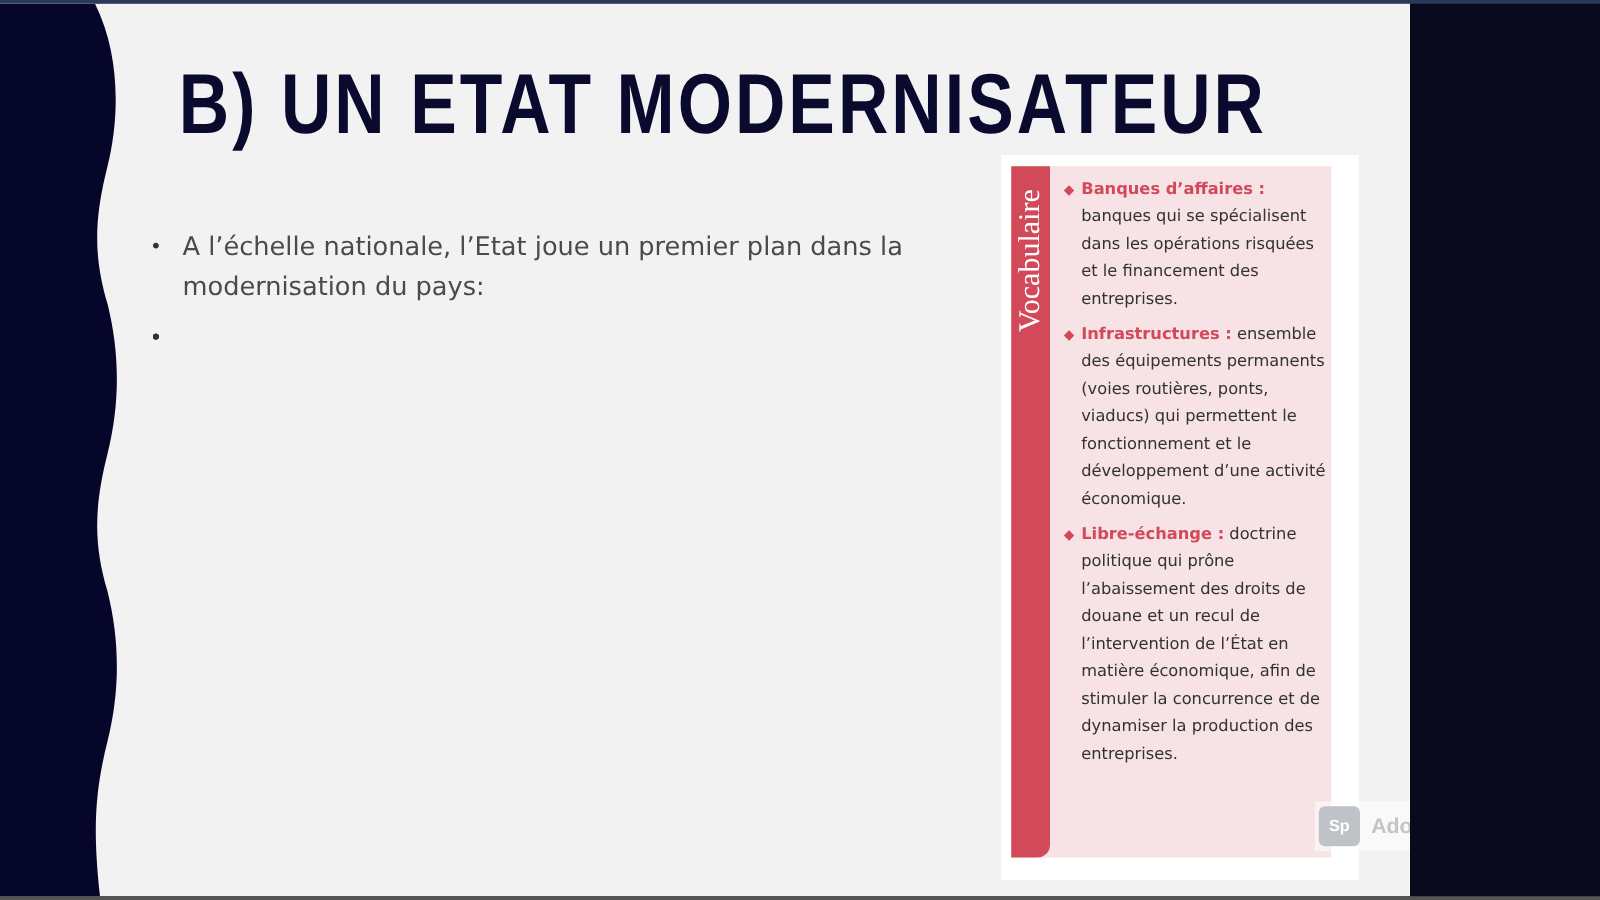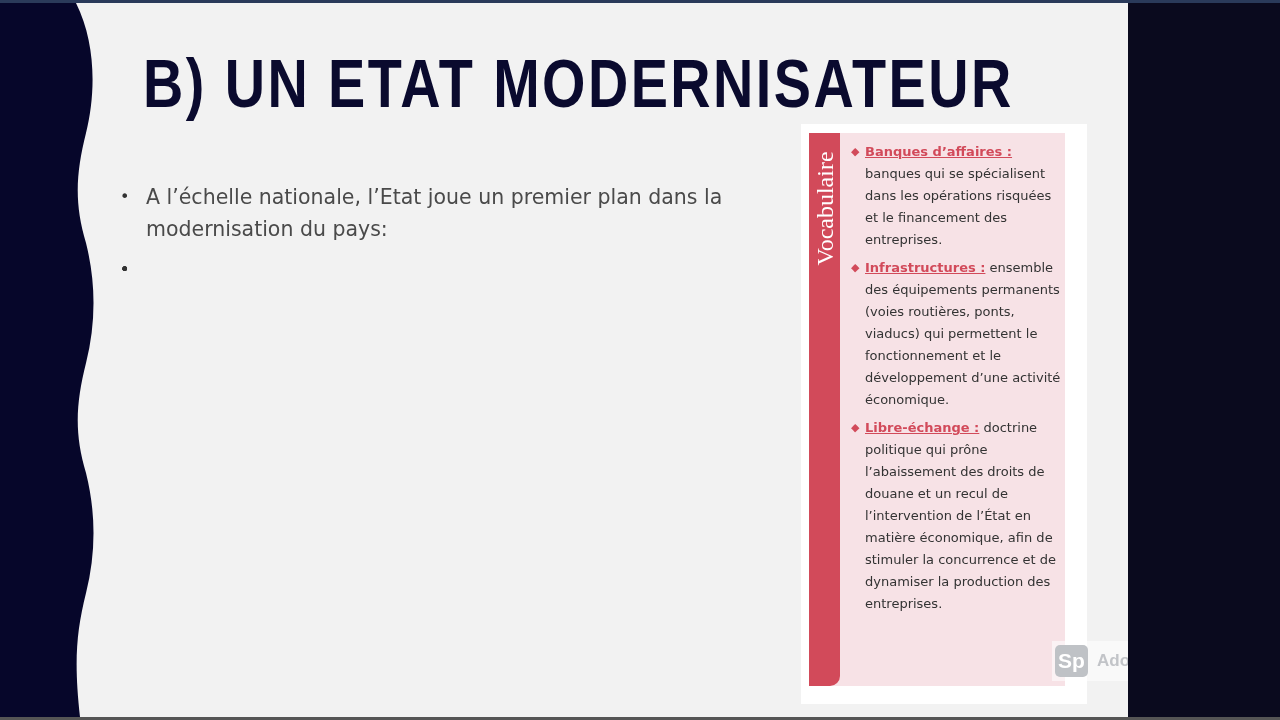--- a/index.html
+++ b/index.html
@@ -54,31 +54,31 @@
     font-family:"Liberation Serif", serif; font-size:24px; color:#fff;
     text-align:center; line-height:31px;
   }
   .vocab-list { position:absolute; left:42px; top:8px; width:212px; margin:0; padding:0; list-style:none; }
   .vocab-list li {
     position:relative; padding-left:14px;
     font-family:"DejaVu Sans", sans-serif; font-size:13px; color:#333;
     line-height:22px; margin-bottom:6px;
   }
   .vocab-list li .vdot { position:absolute; left:0; top:0; color:#d24a5a; font-size:11px; }
-  .vocab-list .term { color:#d24a5a; font-weight:bold;text-decoration:underline; }
+  .vocab-list .term { color:#d24a5a; font-weight:bold; }
 
   .watermark {
     position:absolute; left:1052px; top:638px; width:188px; height:40px;
     background:rgba(255,255,255,0.55);
   }
   .wm-logo {
     position:absolute; left:3px; top:4px; width:33px; height:32px;
     background:#bfc2c6; border-radius:5px;
     color:#fff; font-family:"Liberation Sans", sans-serif; font-weight:bold;
-    font-size:21px; text-align:center; line-height:32px;
+    font-size:13px; text-align:center; line-height:32px;
   }
   .wm-text {
     position:absolute; left:45px; top:6px;
     font-family:"Liberation Sans", sans-serif; font-weight:bold; font-size:17px;
     color:#c2c4c8; line-height:28px;
   }
 </style>
 </head>
 <body>
 

